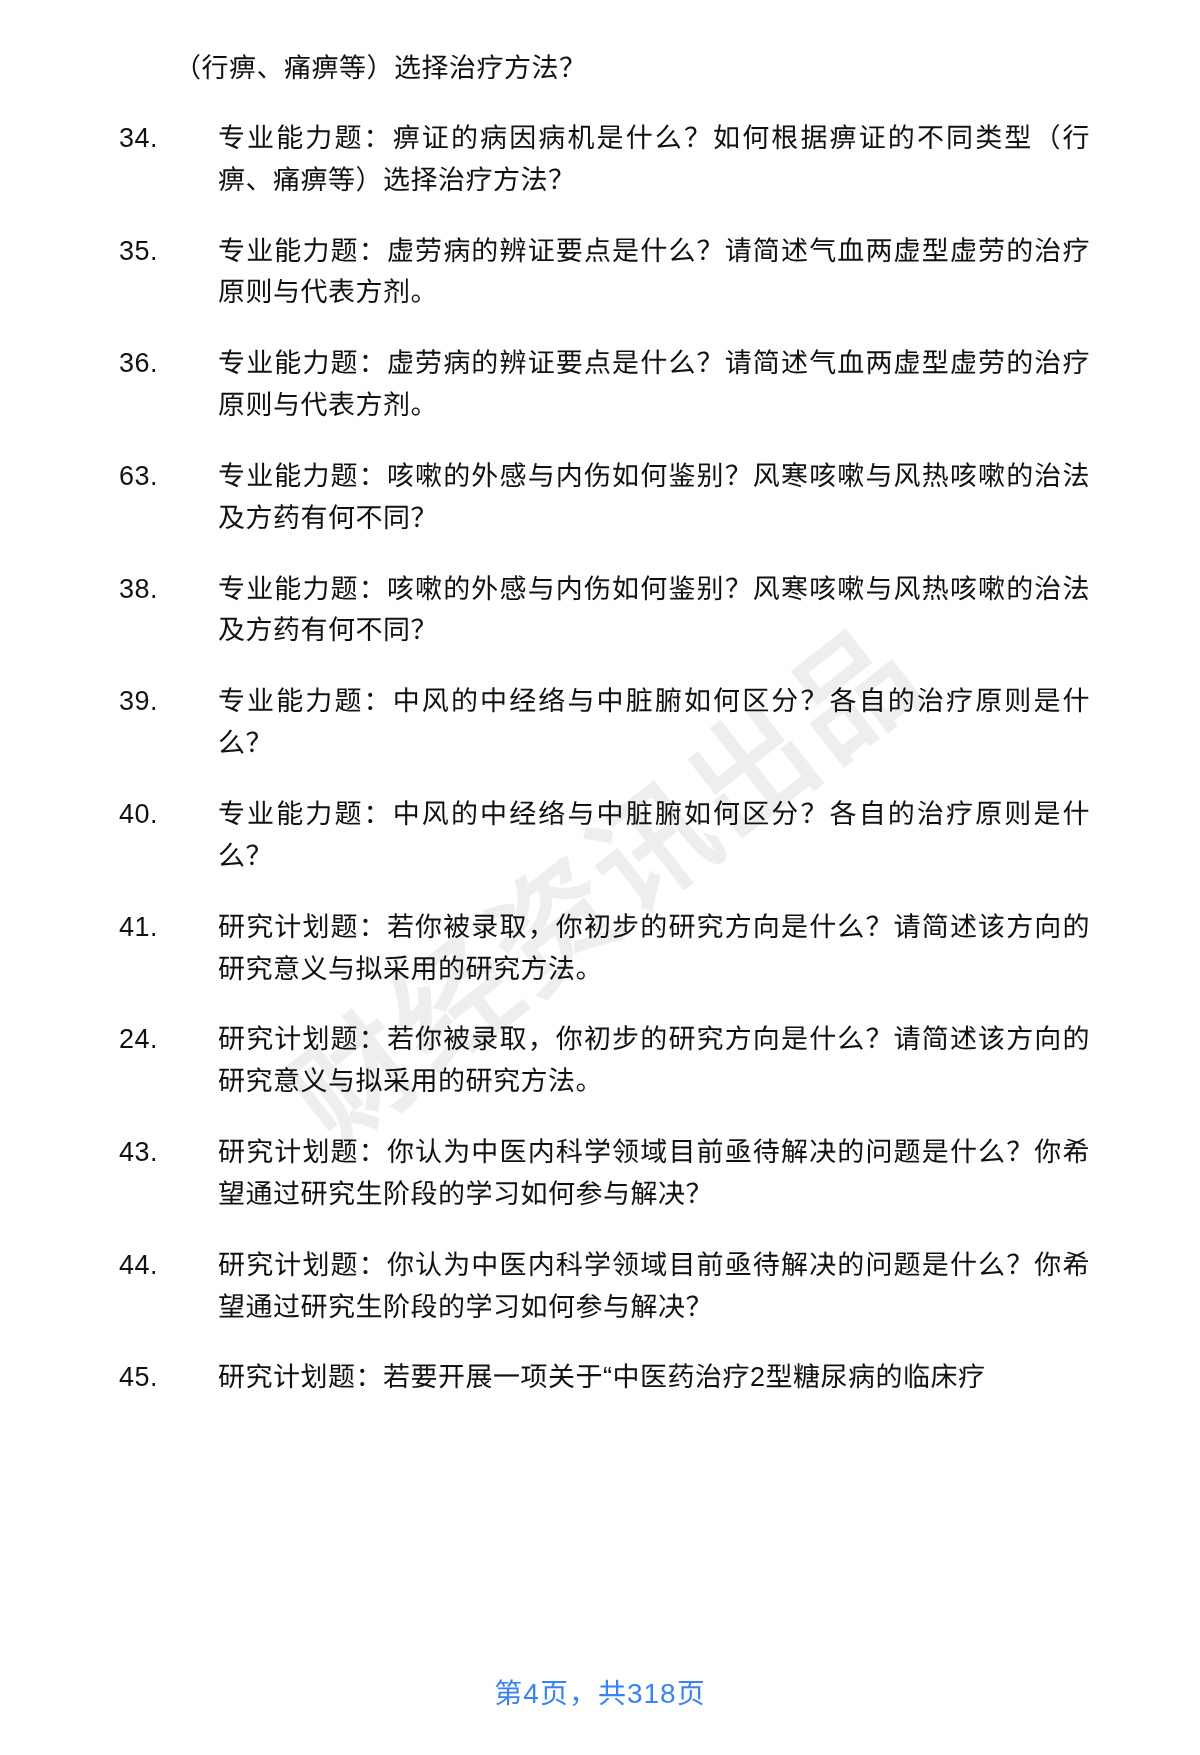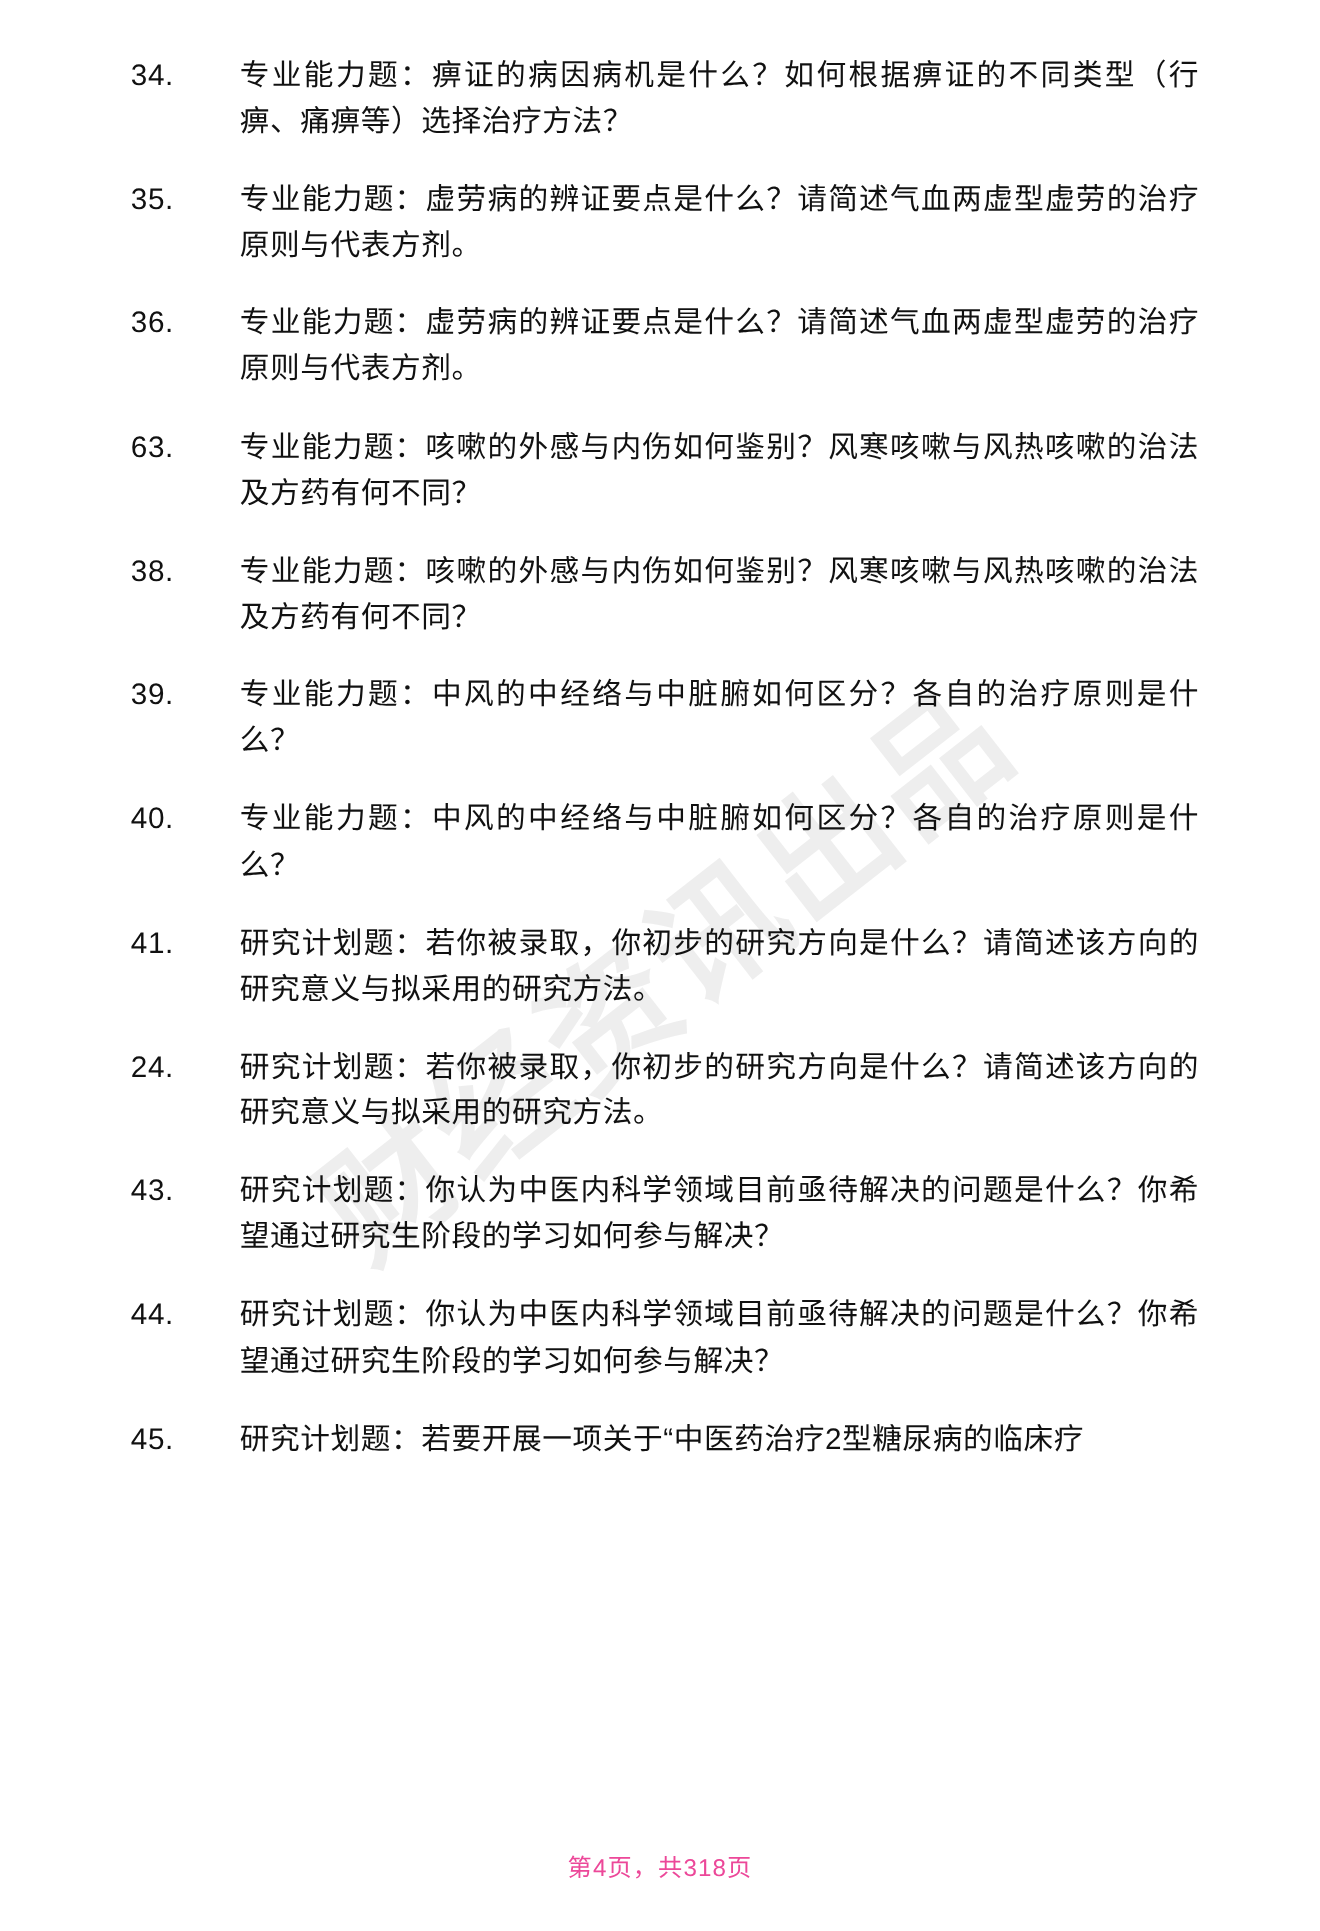--- a/index.html
+++ b/index.html
@@ -69,35 +69,36 @@
     letter-spacing: 0.5px;
     text-align: justify;
     text-justify: inter-ideograph;
   }
   .footer {
     position: absolute;
     left: 0;
     right: 0;
     bottom: 44px;
     text-align: center;
-    font-size: 22px;
+    font-size: 28px;
     letter-spacing: 1px;
-    color: #ec4899;
+    color: #3b82f6;
     z-index: 1;
   }
 </style>
 </head>
 <body>
 
 <div class="page">
 
   <div class="watermark">财经资讯出品</div>
 
   <div class="content">
 
+    <p class="continued">（行痹、痛痹等）选择治疗方法？</p>
 
     <div class="qitem">
       <div class="qnum">34.</div>
       <div class="qtext">专业能力题：痹证的病因病机是什么？如何根据痹证的不同类型（行痹、痛痹等）选择治疗方法？</div>
     </div>
 
     <div class="qitem">
       <div class="qnum">35.</div>
       <div class="qtext">专业能力题：虚劳病的辨证要点是什么？请简述气血两虚型虚劳的治疗原则与代表方剂。</div>
     </div>

